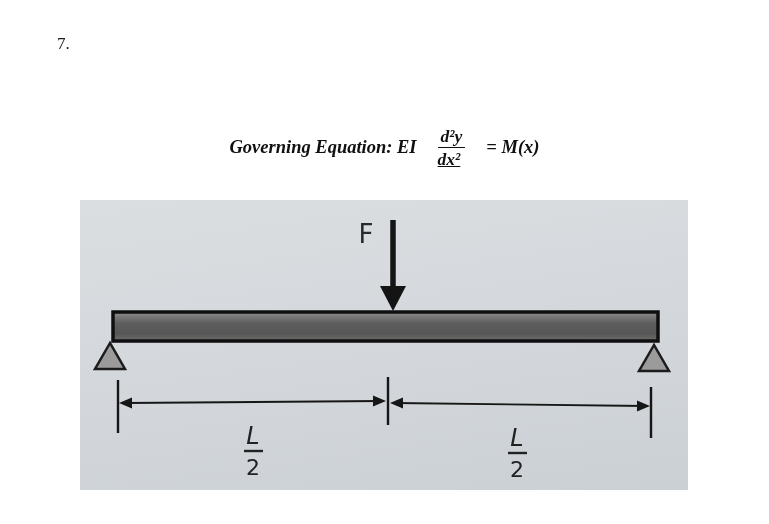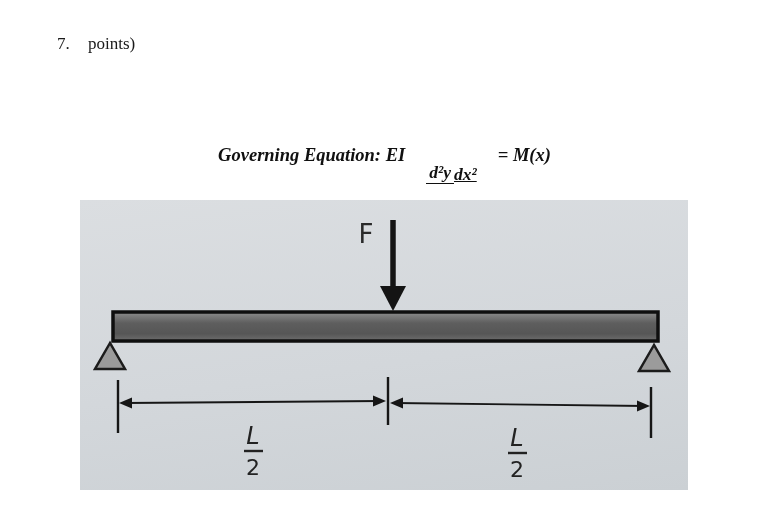--- a/index.html
+++ b/index.html
@@ -25,22 +25,22 @@
   
   .equation{
     position:absolute;
     left:0;top:126px;width:100%;
     display:flex;justify-content:center;align-items:center;
     gap:21px;
     font-weight:bold;font-style:italic;
     font-size:18.5px;color:#101010;
   }
   .frac{
-    display:inline-flex;flex-direction:row;align-items:center;
-    line-height:1.15;font-size:17.5px;margin-top:36px;
+    display:inline-flex;flex-direction:column;align-items:flex-start;
+    line-height:1.15;font-size:17.5px;
   }
   .frac-num{display:block;padding:0 3px 1px;border-bottom:1.6px solid #101010;}
   .frac-den{display:block;padding-top:1px;text-decoration:underline;}
   
   .figure{
     position:absolute;
     left:80px;top:200px;
     width:608px;height:290px;
     background:linear-gradient(172deg,#dbdee1 0%,#d3d7db 55%,#cbd0d4 100%);
   }
@@ -48,21 +48,20 @@
   .figure text{font-family:"DejaVu Sans","Liberation Sans",sans-serif;}
 </style>
 </head>
 <body>
 
 <div class="page">
 
   <div class="problem">
     <span class="num">7.</span>
     <div class="ptext">
-      <div>points)</div>
     </div>
   </div>
 
   <div class="equation">
     <span>Governing Equation: EI</span>
     <span class="frac">
       <span class="frac-num">d²y</span>
       <span class="frac-den">dx²</span>
     </span>
     <span>= M(x)</span>

